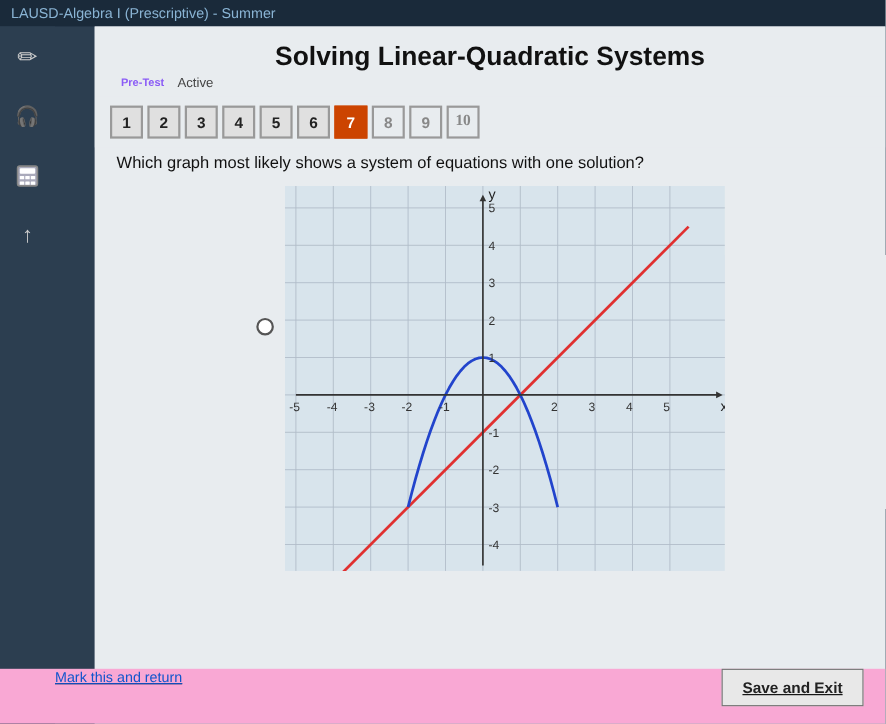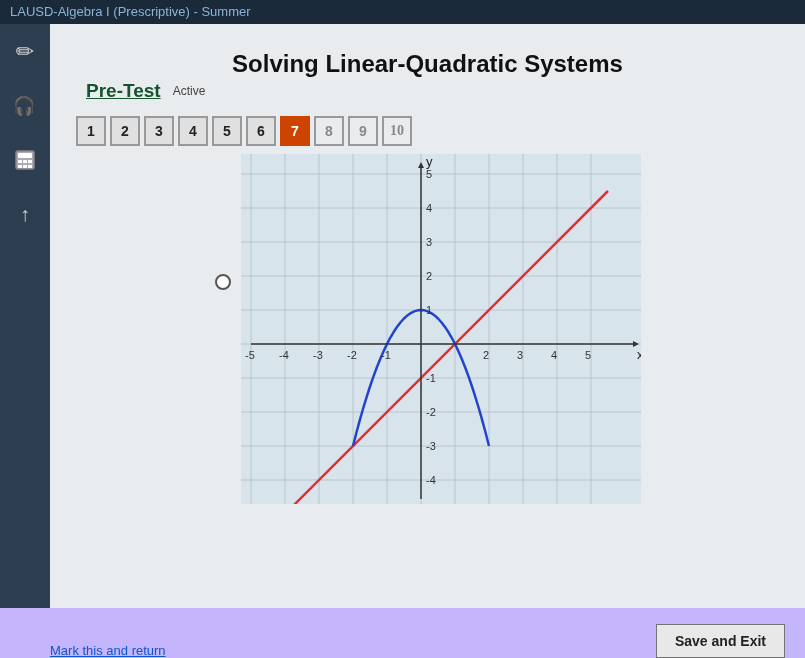--- a/index.html
+++ b/index.html
@@ -42,45 +42,45 @@
       color: #aab;
       font-size: 20px;
     }
     .pencil-icon {
       color: #ccc;
       font-size: 22px;
     }
     .content-area {
       flex: 1;
       background: #e8ecef;
-      padding: 12px;
+      padding: 0;
       overflow: hidden;
+      margin-left: 36px;
     }
     .content-header {
       background: #e8ecef;
       padding: 14px 20px 6px 20px;
     }
     .content-header h1 {
       font-size: 24px;
       font-weight: bold;
       color: #111;
       text-align: center;
     }
     .subheader {
       display: flex;
       align-items: center;
       gap: 12px;
       margin-top: 2px;
       padding-left: 4px;
     }
     .subheader-label {
-      font-size: 19px;
-      font-weight: bold;
-      color: #14532d;
-      text-decoration: underline;
+      font-size: 10px;
+      font-weight: bold;
+      color: #8b5cf6;
     }
     .active-badge {
       font-size: 12px;
       color: #444;
     }
     .question-nav {
       display: flex;
       align-items: center;
       gap: 4px;
       padding: 8px 14px;
@@ -139,25 +139,26 @@
     }
     .graph-svg-wrap {
       position: relative;
     }
     .bottom-bar {
       position: absolute;
       bottom: 0;
       left: 0;
       right: 0;
       height: 50px;
-      background: #c4b5fd;
-      display: flex;
-      align-items: flex-end;
+      background: #f9a8d4;
+      display: flex;
+      align-items: flex-start;
       justify-content: space-between;
       padding: 0 20px 0 50px;
+      text-decoration: underline;
     }
     .mark-return {
       font-size: 13px;
       color: #1155cc;
       text-decoration: underline;
       cursor: pointer;
     }
     .bottom-right {
       display: flex;
       gap: 8px;
@@ -223,20 +224,23 @@
       <div class="q-num answered">3</div>
       <div class="q-num answered">4</div>
       <div class="q-num answered">5</div>
       <div class="q-num answered">6</div>
       <div class="q-num active">7</div>
       <div class="q-num" style="background:#e8ecef; border:2px solid #999; color:#888;">8</div>
       <div class="q-num" style="background:#e8ecef; border:2px solid #999; color:#888;">9</div>
       <div class="q-num" style="background:#e8ecef; border:2px solid #999; color:#888;font-family:Liberation Serif, serif;">10</div>
     </div>
 
+    <div class="question-area">
+      <p class="question-text">Which graph most likely shows a system of equations with one solution?</p>
+    </div>
 
     <div class="graph-container">
       <div class="graph-option">
         <div class="radio-btn"></div>
         <div class="graph-svg-wrap">
 <svg width="400" height="350" xmlns="http://www.w3.org/2000/svg">
 
   <defs>
     <clipPath id="graphclip">
       <rect x="0" y="0" width="400" height="350"></rect>

